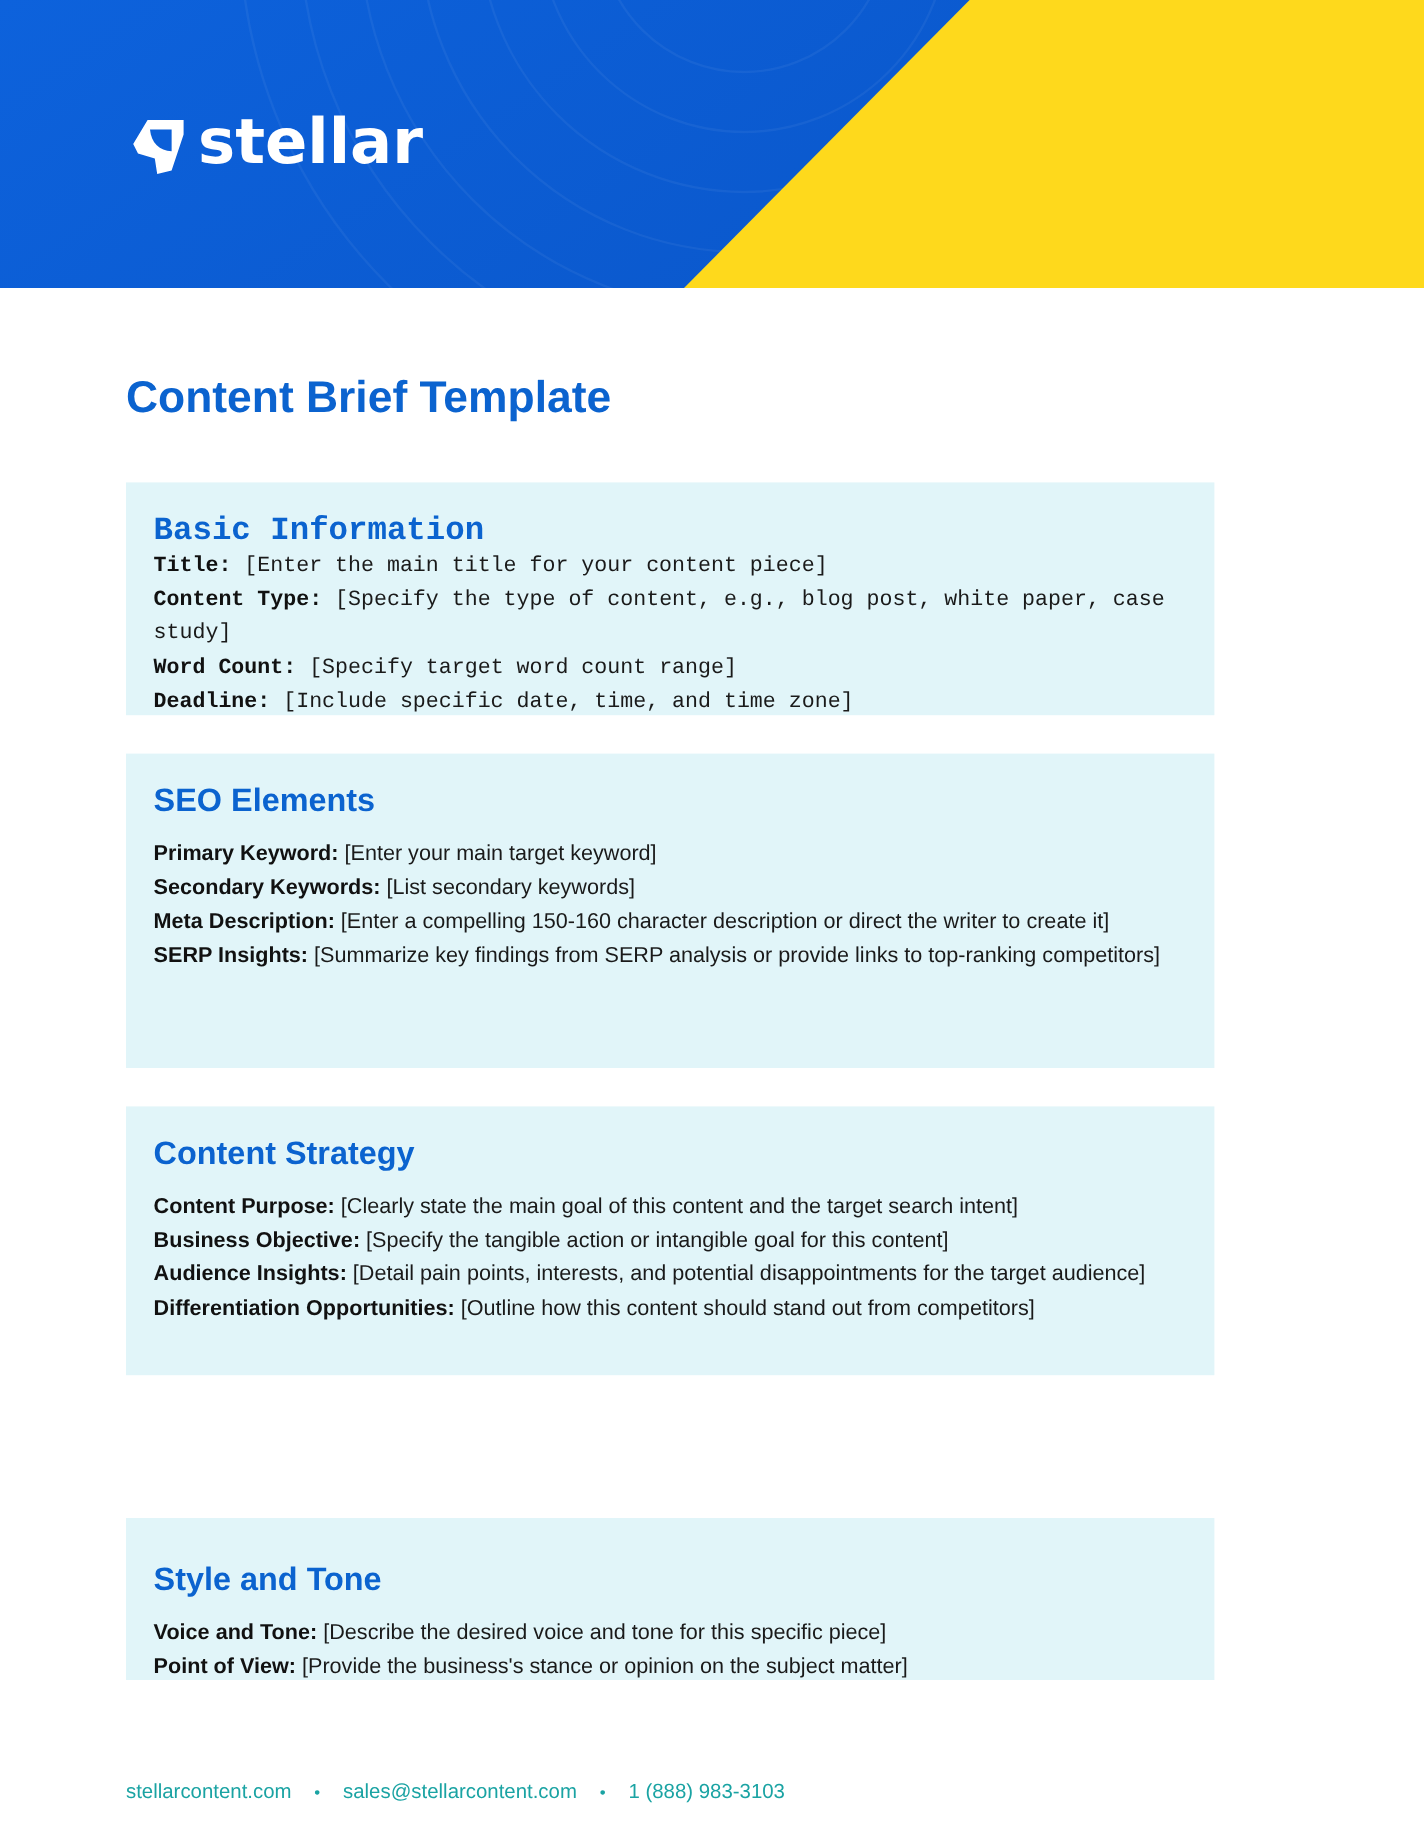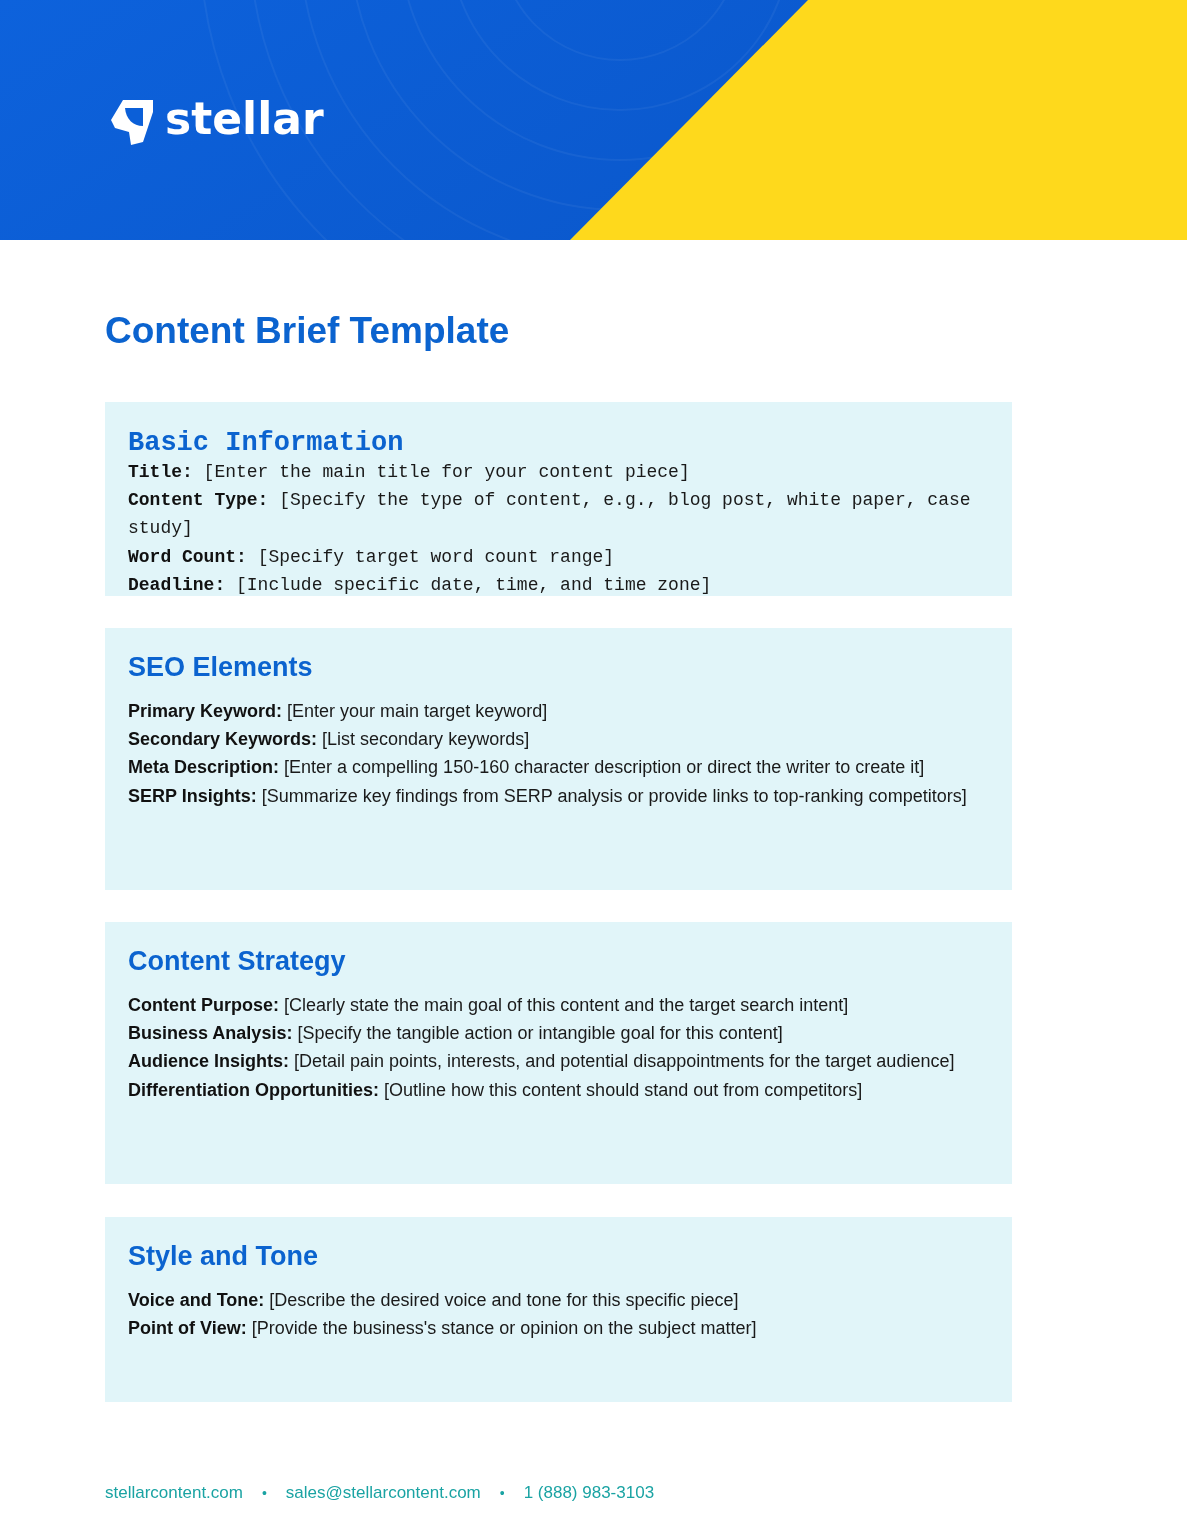--- a/index.html
+++ b/index.html
@@ -37,21 +37,21 @@
     }
     .logo-mark {
       width: 48px;
       height: 48px;
       margin-right: 8px;
     }
     .logo-text {
       color: #ffffff;
       font-family: "DejaVu Sans", sans-serif;
       font-weight: bold;
-      font-size: 44px;
+      font-size: 52px;
       letter-spacing: 0px;
       line-height: 48px;
       margin-top: -6px;
       text-transform: lowercase;
     }
     .page-title {
       position: absolute;
       left: 105px;
       top: 308px;
       margin: 0;
@@ -89,23 +89,23 @@
       padding: 0;
     }
     .panel .fields .lbl {
       font-weight: bold;
       color: #111111;
     }
     #panel-basic { top: 402px; height: 194px; padding-top: 24px; font-family: Liberation Mono, monospace; }
     #panel-basic .fields { margin-top: -2px; }
     #panel-seo { top: 628px; height: 262px; padding-top: 22px; }
     #panel-seo .fields { margin-top: 13px; }
-    #panel-strategy { top: 922px; height: 262px; padding-top: 22px; }
+    #panel-strategy { top: 922px; height: 224px; padding-top: 22px; }
     #panel-strategy .fields { margin-top: 13px; }
-    #panel-style { top: 1217px; height: 185px; padding-top: 22px; }
+    #panel-style { top: 1265px; height: 135px; padding-top: 34px; }
     #panel-style .fields { margin-top: 13px; }
 
     .footer {
       position: absolute;
       left: 105px;
       top: 1436px;
       display: flex;
       align-items: center;
       color: #1aa3a3;
       font-size: 17px;
@@ -168,21 +168,21 @@
     <li><span class="lbl">Secondary Keywords:</span><span> [List secondary keywords]</span></li>
     <li><span class="lbl">Meta Description:</span><span> [Enter a compelling 150-160 character description or direct the writer to create it]</span></li>
     <li><span class="lbl">SERP Insights:</span><span> [Summarize key findings from SERP analysis or provide links to top-ranking competitors]</span></li>
   </ul>
 </section>
 
 <section class="panel" id="panel-strategy">
   <h2>Content Strategy</h2>
   <ul class="fields">
     <li><span class="lbl">Content Purpose:</span><span> [Clearly state the main goal of this content and the target search intent]</span></li>
-    <li><span class="lbl">Business Analysis:</span><span> [Specify the tangible action or intangible goal for this content]</span></li>
+    <li><span class="lbl">Business Objective:</span><span> [Specify the tangible action or intangible goal for this content]</span></li>
     <li><span class="lbl">Audience Insights:</span><span> [Detail pain points, interests, and potential disappointments for the target audience]</span></li>
     <li><span class="lbl">Differentiation Opportunities:</span><span> [Outline how this content should stand out from competitors]</span></li>
   </ul>
 </section>
 
 <section class="panel" id="panel-style">
   <h2>Style and Tone</h2>
   <ul class="fields">
     <li><span class="lbl">Voice and Tone:</span><span> [Describe the desired voice and tone for this specific piece]</span></li>
     <li><span class="lbl">Point of View:</span><span> [Provide the business's stance or opinion on the subject matter]</span></li>

